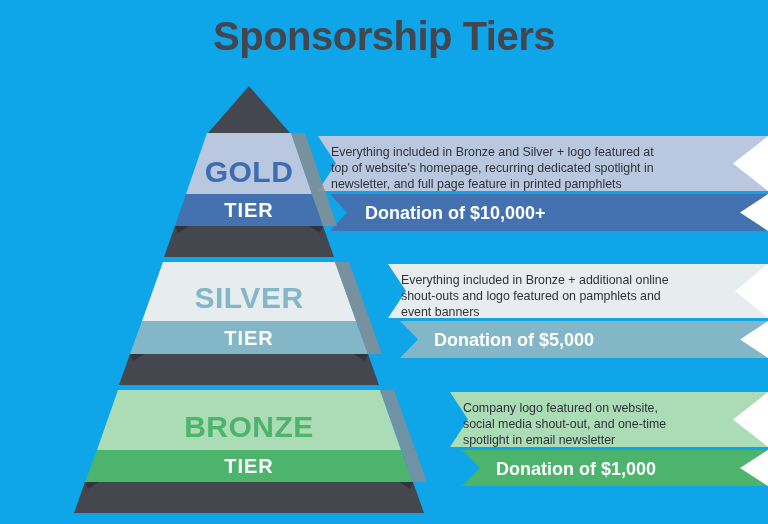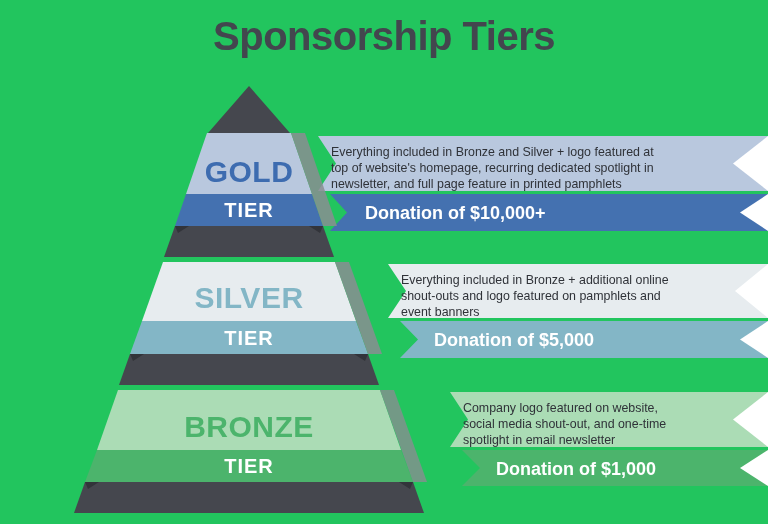--- a/index.html
+++ b/index.html
@@ -7,21 +7,21 @@
     margin: 0; padding: 0;
     width: 768px; height: 524px;
     background: #ffffff;
     font-family: "Liberation Sans", sans-serif;
     overflow: hidden;
   }
   #infographic {
     position: relative;
     width: 768px;
     height: 524px;
-    background: #22c55e;
+    background: #0ea5e9;
   }
   #title {
     position: absolute;
     top: 14px;
     left: 0;
     width: 768px;
     text-align: center;
     font-size: 40px;
     font-weight: bold;
     letter-spacing: -0.5px;

